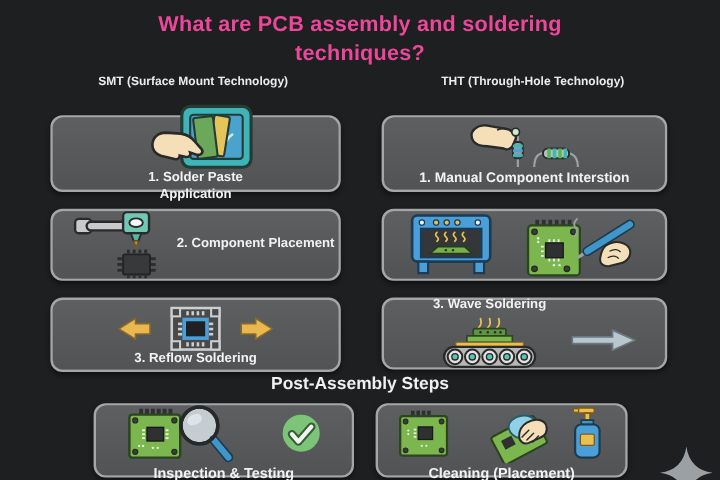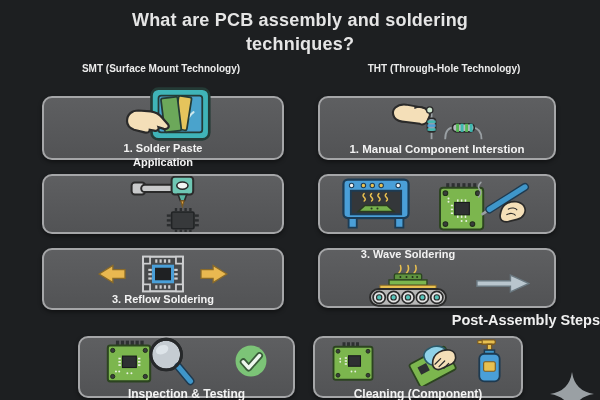--- a/index.html
+++ b/index.html
@@ -5,21 +5,21 @@
   html,body{margin:0;padding:0;}
   body{
     width:600px;height:400px;overflow:hidden;position:relative;
     background:#1d1f21;
     font-family:"Liberation Sans",sans-serif;
     -webkit-font-smoothing:antialiased;
   }
   .stage{position:absolute;inset:0;}
   .title{
     position:absolute;top:8px;left:80px;width:440px;
-    text-align:center;color:#e5e5e5;font-weight:bold;
+    text-align:center;color:#ec4899;font-weight:bold;
     font-size:18px;line-height:1.35;letter-spacing:.2px;
   }
   .col-header{
     position:absolute;top:63px;height:18px;
     text-align:center;color:#ececec;font-weight:bold;font-size:10px;
   }
   .col-header.smt{left:30px;width:262px;}
   .col-header.tht{left:318px;width:252px;}
   .card{
     position:absolute;box-sizing:border-box;
@@ -41,21 +41,21 @@
   .card.s3{left:42px;top:248px;width:242px;height:62px;}
   .card.s1 .label,.card.s2 .label{width:104px;}
   
   .card.t1{left:318px;top:96px;width:238px;height:64px;}
   .card.t2{left:318px;top:174px;width:238px;height:60px;}
   .card.t3{left:318px;top:248px;width:238px;height:60px;padding-left:12px;}
   .card.t1 .label{font-size:11.5px;margin-top:1px;}
   .card.t3 .label{margin-bottom:2px;}
   .post-header{
     position:absolute;top:312px;left:0;width:600px;
-    text-align:right;color:#f0f0f0;font-weight:bold;font-size:14.5px;
+    text-align:center;color:#f0f0f0;font-weight:bold;font-size:14.5px;
   }
   .card.p1{left:78px;top:336px;width:217px;height:62px;}
   .card.p2{left:313px;top:336px;width:210px;height:62px;}
   .card.p1 .label,.card.p2 .label{font-size:12px;margin-top:1px;}
   .icon{display:block;flex:0 0 auto;}
   .sparkle{position:absolute;left:550px;top:372px;width:44px;height:44px;}
 </style>
 </head>
 <body>
 
@@ -99,20 +99,21 @@
         <rect x="81" y="60" width="5" height="3" fill="#2b2d2f"></rect>
       <rect x="56" y="40" width="3" height="4" fill="#2b2d2f"></rect>
         <rect x="62" y="40" width="3" height="4" fill="#2b2d2f"></rect>
         <rect x="68" y="40" width="3" height="4" fill="#2b2d2f"></rect>
         <rect x="74" y="40" width="3" height="4" fill="#2b2d2f"></rect>
       <rect x="56" y="67" width="3" height="3" fill="#2b2d2f"></rect>
         <rect x="62" y="67" width="3" height="3" fill="#2b2d2f"></rect>
         <rect x="68" y="67" width="3" height="3" fill="#2b2d2f"></rect>
         <rect x="74" y="67" width="3" height="3" fill="#2b2d2f"></rect>
     </svg>
+    <div class="label" style="flex:1;">2. Component Placement</div>
   </div>
 
   <div class="card s3 col">
     <svg class="icon" width="140" height="38" viewBox="0 0 150 44" style="margin-top:3px;">
       <path d="M1 22 L17 12 v5 h14 v10 H17 v5 z" fill="#e9b850" stroke="#8a6a28" stroke-width="1.5"></path>
       <path d="M149 22 L133 12 v5 h-14 v10 h14 v5 z" fill="#e9b850" stroke="#8a6a28" stroke-width="1.5"></path>
       <rect x="52" y="2" width="46" height="40" fill="#47494b" stroke="#cdced0" stroke-width="2.5"></rect>
       <rect x="52" y="2" width="8" height="8" fill="#47494b" stroke="#cdced0" stroke-width="2"></rect>
       <rect x="90" y="2" width="8" height="8" fill="#47494b" stroke="#cdced0" stroke-width="2"></rect>
       <rect x="52" y="34" width="8" height="8" fill="#47494b" stroke="#cdced0" stroke-width="2"></rect>
@@ -322,20 +323,20 @@
       </svg>
       <svg class="icon" width="32" height="46" viewBox="0 0 44 62" style="margin-left:4px;">
         <rect x="12" y="2" width="20" height="6" rx="2" fill="#e8c050" stroke="#7a5a20" stroke-width="1.8"></rect>
         <rect x="8" y="3" width="6" height="4" fill="#e8c050" stroke="#7a5a20" stroke-width="1.5"></rect>
         <rect x="21" y="8" width="6" height="8" fill="#e8c050" stroke="#7a5a20" stroke-width="1.8"></rect>
         <rect x="17" y="16" width="14" height="5" fill="#3f96c9" stroke="#1e3a50" stroke-width="2"></rect>
         <rect x="10" y="21" width="28" height="38" rx="7" fill="#4a9fd8" stroke="#1e3a50" stroke-width="2.5"></rect>
         <rect x="16" y="32" width="16" height="13" rx="2" fill="#e8c050" stroke="#7a5a20" stroke-width="1.5"></rect>
       </svg>
     </div>
-    <div class="label">Cleaning (Component)</div>
+    <div class="label">Cleaning (Placement)</div>
   </div>
 
   <svg class="sparkle" viewBox="0 0 48 48">
     <path d="M24 0 Q27 21 48 24 Q27 27 24 48 Q21 27 0 24 Q21 21 24 0 Z" fill="#9aa0a4"></path>
   </svg>
 
 </div>
 
 </body></html>

